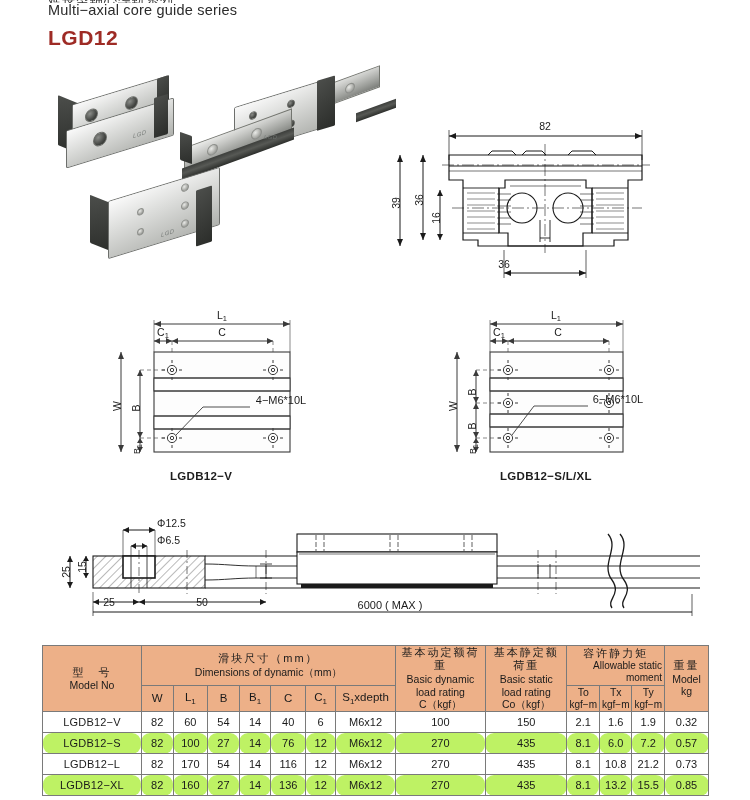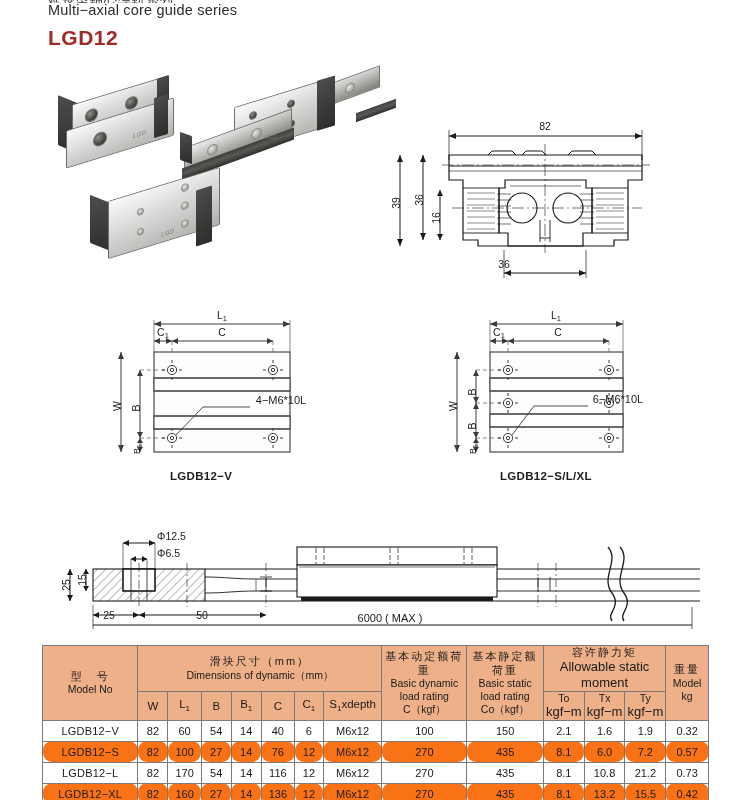--- a/index.html
+++ b/index.html
@@ -69,21 +69,21 @@
     letter-spacing:.4px; opacity:.85;
   }
 
   
   .dwg { position: absolute; }
   .dwg svg { display:block; }
 
   #xsec { left: 392px; top: 108px; }
   #plan-v { left: 110px; top: 308px; }
   #plan-s { left: 420px; top: 308px; }
-  #railview { left: 60px; top: 521px; }
+  #railview { left: 60px; top: 508px; }
 
   .cap {
     position:absolute; font-size:11.5px; font-weight:bold; color:#1d1d1d;
     letter-spacing:.3px; white-space:nowrap;
   }
   #cap-v { left: 170px; top: 470px; }
   #cap-s { left: 452px; top: 470px; margin-left: 48px; }
 
   
   #spec-table {
@@ -96,26 +96,26 @@
     border: 1px solid #7a7a7a;
     text-align: center;
     vertical-align: middle;
     padding: 0 2px;
     font-weight: normal;
     color: #1a1a1a;
   }
   #spec-table thead th { background: #edb088; }
   .cn { font-size: 11px; letter-spacing: 2px; display:block; line-height:1.22; }
   .en { font-size: 10.5px; display:block; line-height:1.22; }
-  .en-xs { font-size: 13px; display:block; line-height:1.2; }
+  .en-xs { font-size: 10px; display:block; line-height:1.2;text-align:right; }
   .sub { font-size: 11.5px; }
   .sub sub { font-size: 8px; }
   #spec-table tbody td { height: 21px; font-size: 11px; }
   tr.odd td { background: #ffffff; }
-  tr.even td { background: #f97316; border-radius: 9px; }
+  tr.even td { background: #bef264; border-radius: 9px; }
   td.model { font-size: 11.5px; letter-spacing: .2px; }
 </style>
 </head>
 <body>
 
 <div id="header">
   <div id="cut-line">延長型軸心導軌系列</div>
   <div id="series-title">Multi−axial core guide series</div>
   <div id="model-title">LGD12</div>
 </div>
@@ -618,16 +618,16 @@
         <td>27</td>
         <td>14</td>
         <td>136</td>
         <td>12</td>
         <td>M6x12</td>
         <td>270</td>
         <td>435</td>
         <td>8.1</td>
         <td>13.2</td>
         <td>15.5</td>
-        <td>0.42</td>
+        <td>0.85</td>
       </tr>
     </tbody>
 </table>
 
 </body></html>

